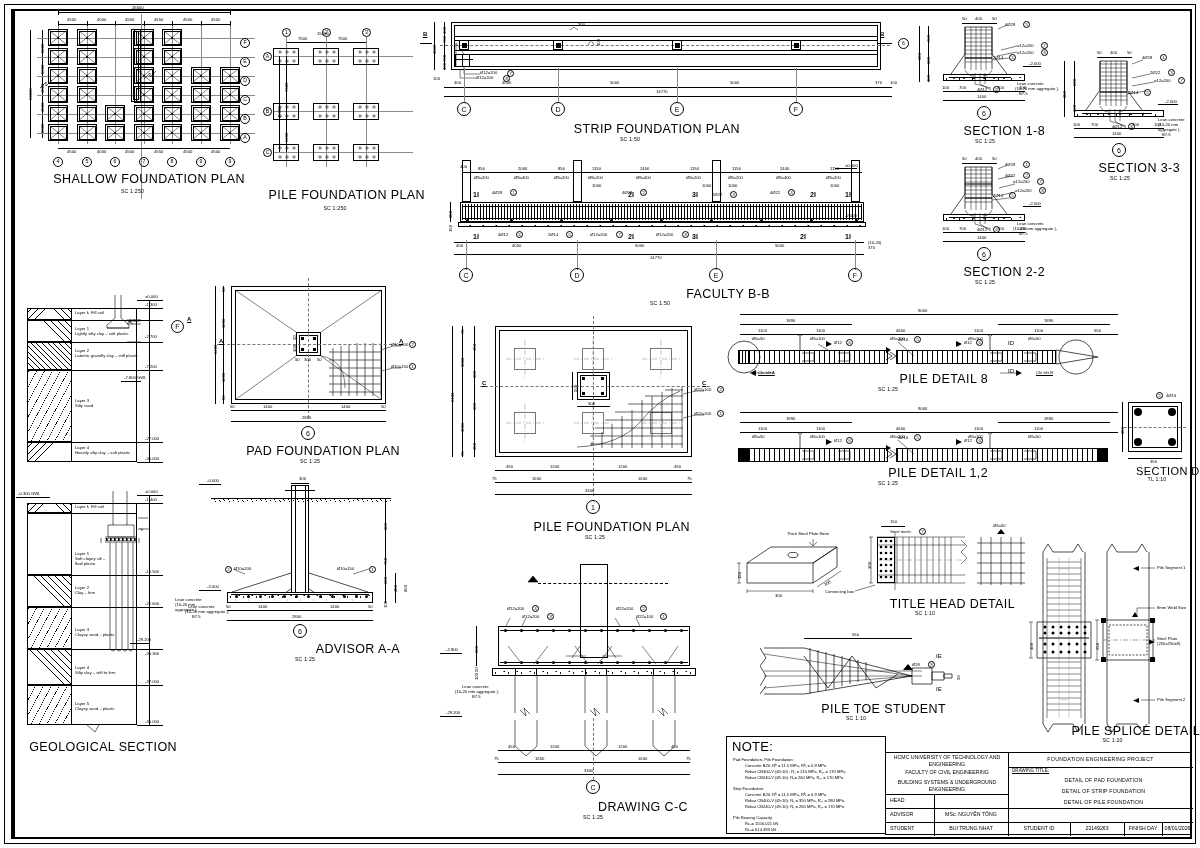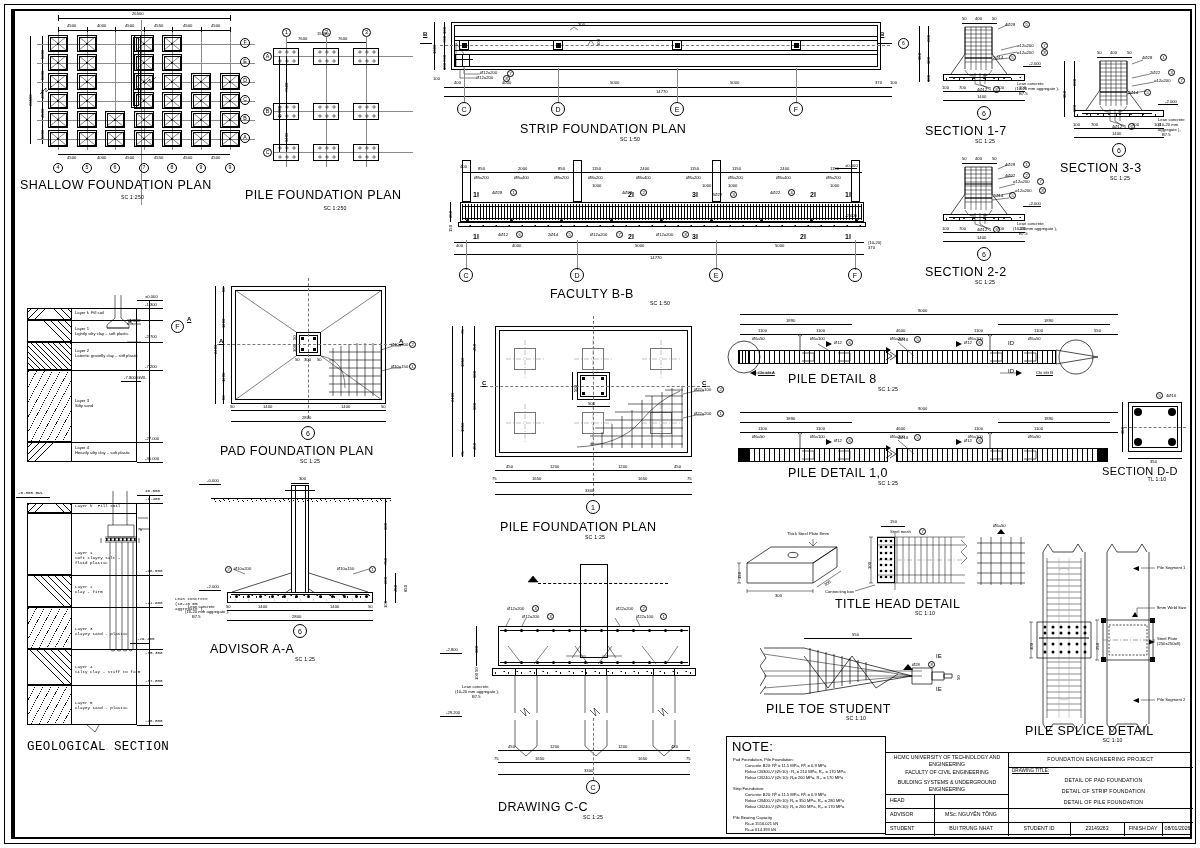--- a/index.html
+++ b/index.html
@@ -15,21 +15,21 @@
     background:#fff;
     overflow:hidden;
   }
   
   .border-outer{position:absolute;left:4px;top:4px;width:1192px;height:840px;border:1px solid #000;box-sizing:border-box;}
   .border-inner{position:absolute;left:11px;top:9px;width:1181px;height:830px;border:2px solid #000;box-sizing:border-box;}
   .border-left-bar{position:absolute;left:11px;top:9px;width:4px;height:830px;background:#000;}
 
   
   .blk{position:absolute;}
-  .ttl{position:absolute;text-align:left;font-size:12.5px;letter-spacing:.4px;white-space:nowrap;}
+  .ttl{position:absolute;text-align:right;font-size:12.5px;letter-spacing:.4px;white-space:nowrap;}
   .ttl.sm{font-size:11px;}
   .sc{position:absolute;text-align:center;font-size:5.2px;letter-spacing:.2px;white-space:nowrap;}
   .tx{position:absolute;font-size:4.2px;white-space:nowrap;line-height:1.25;letter-spacing:0;}
   .tx6{position:absolute;font-size:6px;white-space:nowrap;line-height:1.3;}
   .tx7{position:absolute;font-size:7px;white-space:nowrap;line-height:1.3;}
   .vtx{position:absolute;font-size:4.2px;white-space:nowrap;transform-origin:0 0;transform:rotate(-90deg);}
   .hl{position:absolute;height:0;border-top:.6px solid #000;}
   .hl2{position:absolute;height:0;border-top:1.2px solid #000;}
   .hlt{position:absolute;height:0;border-top:.5px solid #8a8a8a;}
   .vl{position:absolute;width:0;border-left:.6px solid #000;}
@@ -81,21 +81,21 @@
   .u{text-decoration:underline;}
 </style>
 </head>
 <body>
 
 <div id="sheet">
   <div class="border-outer"></div>
   <div class="border-inner"></div>
   <div class="border-left-bar"></div>
 
-  <div class="blk" style="left:20px;top:6px;width:225px;height:200px;">
+  <div class="blk" style="left:20px;top:0;width:225px;height:200px;">
 
     <div class="dim" style="left:38px;top:12px;width:172px;"></div>
     <div class="tx" style="left:112px;top:5px;">26500</div>
     <div class="dimv" style="left:38px;top:9px;height:6px;"></div>
     <div class="dimv" style="left:210px;top:9px;height:6px;"></div>
 
     <div class="dim" style="left:38px;top:24px;width:172px;"></div>
     <div class="tx" style="left:47px;top:17px;">4500</div>
     <div class="tx" style="left:77px;top:17px;">4000</div>
     <div class="tx" style="left:105px;top:17px;">4500</div>
@@ -632,21 +632,21 @@
     <div class="tx" style="left:84px;top:77px;">B7.5</div>
 
     <div class="dim" style="left:8px;top:77px;width:82px;"></div>
     <div class="tx" style="left:7px;top:71px;">100</div>
     <div class="tx" style="left:24px;top:71px;">700</div>
     <div class="tx" style="left:62px;top:71px;">700</div>
     <div class="tx" style="left:84px;top:71px;">100</div>
     <div class="dim" style="left:8px;top:86px;width:82px;"></div>
     <div class="tx" style="left:42px;top:80px;">1400</div>
     <div class="circ big" style="left:42px;top:92px;width:14px;height:14px;">6</div>
-    <div class="ttl" style="left:-10px;top:110px;width:120px;">SECTION 1-7</div>
+    <div class="ttl" style="left:-10px;top:110px;width:120px;">SECTION 1-8</div>
     <div class="sc" style="left:-10px;top:124px;width:120px;">SC 1:25</div>
   </div>
 
   <div class="blk" style="left:1050px;top:48px;width:150px;height:135px;">
     <div class="tx" style="left:47px;top:2px;">50</div>
     <div class="tx" style="left:60px;top:2px;">400</div>
     <div class="tx" style="left:77px;top:2px;">50</div>
     <div class="dim" style="left:47px;top:9px;width:35px;"></div>
     <svg width="150" height="135" style="position:absolute;left:0;top:0;">
       <g stroke="#000" stroke-width="0.7" fill="none">
@@ -882,21 +882,21 @@
     <div class="tx" style="left:68px;top:126px;">1400</div>
     <div class="tx" style="left:146px;top:126px;">1400</div>
     <div class="tx" style="left:186px;top:126px;">50</div>
     <div class="dim" style="left:36px;top:143px;width:155px;"></div>
     <div class="tx" style="left:107px;top:137px;">2800</div>
     <div class="circ big" style="left:106px;top:148px;width:14px;height:14px;">6</div>
     <div class="ttl" style="left:25px;top:166px;width:180px;">PAD FOUNDATION PLAN</div>
     <div class="sc" style="left:25px;top:180px;width:180px;">SC 1:25</div>
   </div>
 
-  <div class="blk" style="left:15px;top:485px;width:180px;height:300px;font-family:Liberation Mono, monospace;">
+  <div class="blk" style="left:15px;top:485px;width:180px;height:300px;">
     <div class="tx" style="left:3px;top:6px;">-0.300 GWL</div>
     <div class="hl" style="left:1px;top:12px;width:34px;"></div>
     <div class="box h-cross" style="left:12px;top:18px;width:45px;height:10px;"></div>
     <div class="box h-dashh" style="left:12px;top:28px;width:45px;height:62px;"></div>
     <div class="box h-diag" style="left:12px;top:90px;width:45px;height:32px;"></div>
     <div class="box h-sand" style="left:12px;top:122px;width:45px;height:42px;"></div>
     <div class="box h-diag" style="left:12px;top:164px;width:45px;height:36px;"></div>
     <div class="box h-sand" style="left:12px;top:200px;width:45px;height:40px;"></div>
     <div class="box" style="left:12px;top:18px;width:110px;height:222px;border-width:.5px;"></div>
     <div class="hl" style="left:12px;top:28px;width:110px;"></div>
@@ -1347,21 +1347,21 @@
         <path d="M238,39 l6,3 l-6,3 Z"></path>
         <path d="M168,45 l5,3 l-5,3 Z"></path>
       </g>
     </svg>
     <div class="tx" style="left:116px;top:38px;"><span>Ø12</span></div>
     <div class="circ" style="left:128px;top:37px;width:7px;height:7px;font-size:4px;">6</div>
     <div class="tx" style="left:180px;top:35px;"><span>4Ø16</span></div>
     <div class="circ" style="left:196px;top:34px;width:7px;height:7px;font-size:4px;">5</div>
     <div class="tx" style="left:246px;top:38px;"><span>Ø12</span></div>
     <div class="circ" style="left:258px;top:37px;width:7px;height:7px;font-size:4px;">6</div>
-    <div class="ttl" style="left:70px;top:66px;width:200px;">PILE DETAIL 1,0</div>
+    <div class="ttl" style="left:70px;top:66px;width:200px;">PILE DETAIL 1,2</div>
     <div class="sc" style="left:70px;top:80px;width:200px;">SC 1:25</div>
   </div>
 
   <div class="blk" style="left:1120px;top:388px;width:80px;height:90px;">
     <div class="box" style="left:8px;top:14px;width:54px;height:50px;"></div>
     <div class="box" style="left:12px;top:18px;width:46px;height:42px;"></div>
     <div class="blk" style="left:14px;top:20px;width:8px;height:8px;background:#000;border-radius:50%;"></div>
     <div class="blk" style="left:48px;top:20px;width:8px;height:8px;background:#000;border-radius:50%;"></div>
     <div class="blk" style="left:14px;top:50px;width:8px;height:8px;background:#000;border-radius:50%;"></div>
     <div class="blk" style="left:48px;top:50px;width:8px;height:8px;background:#000;border-radius:50%;"></div>

